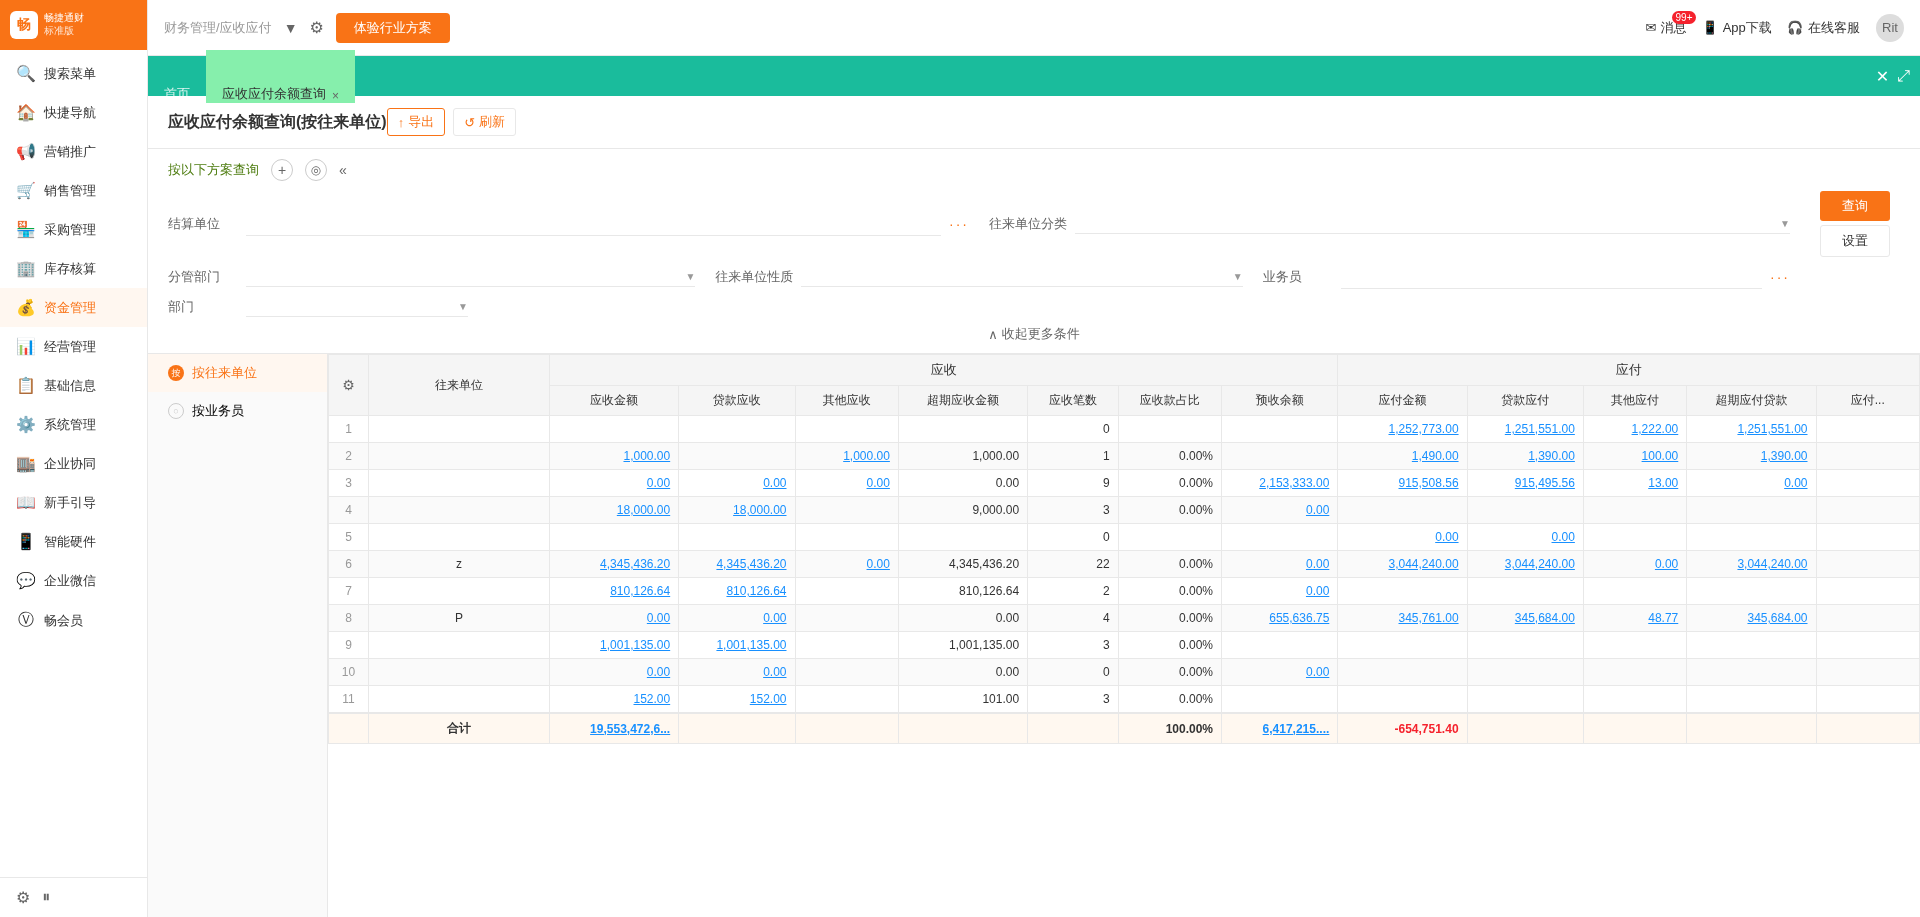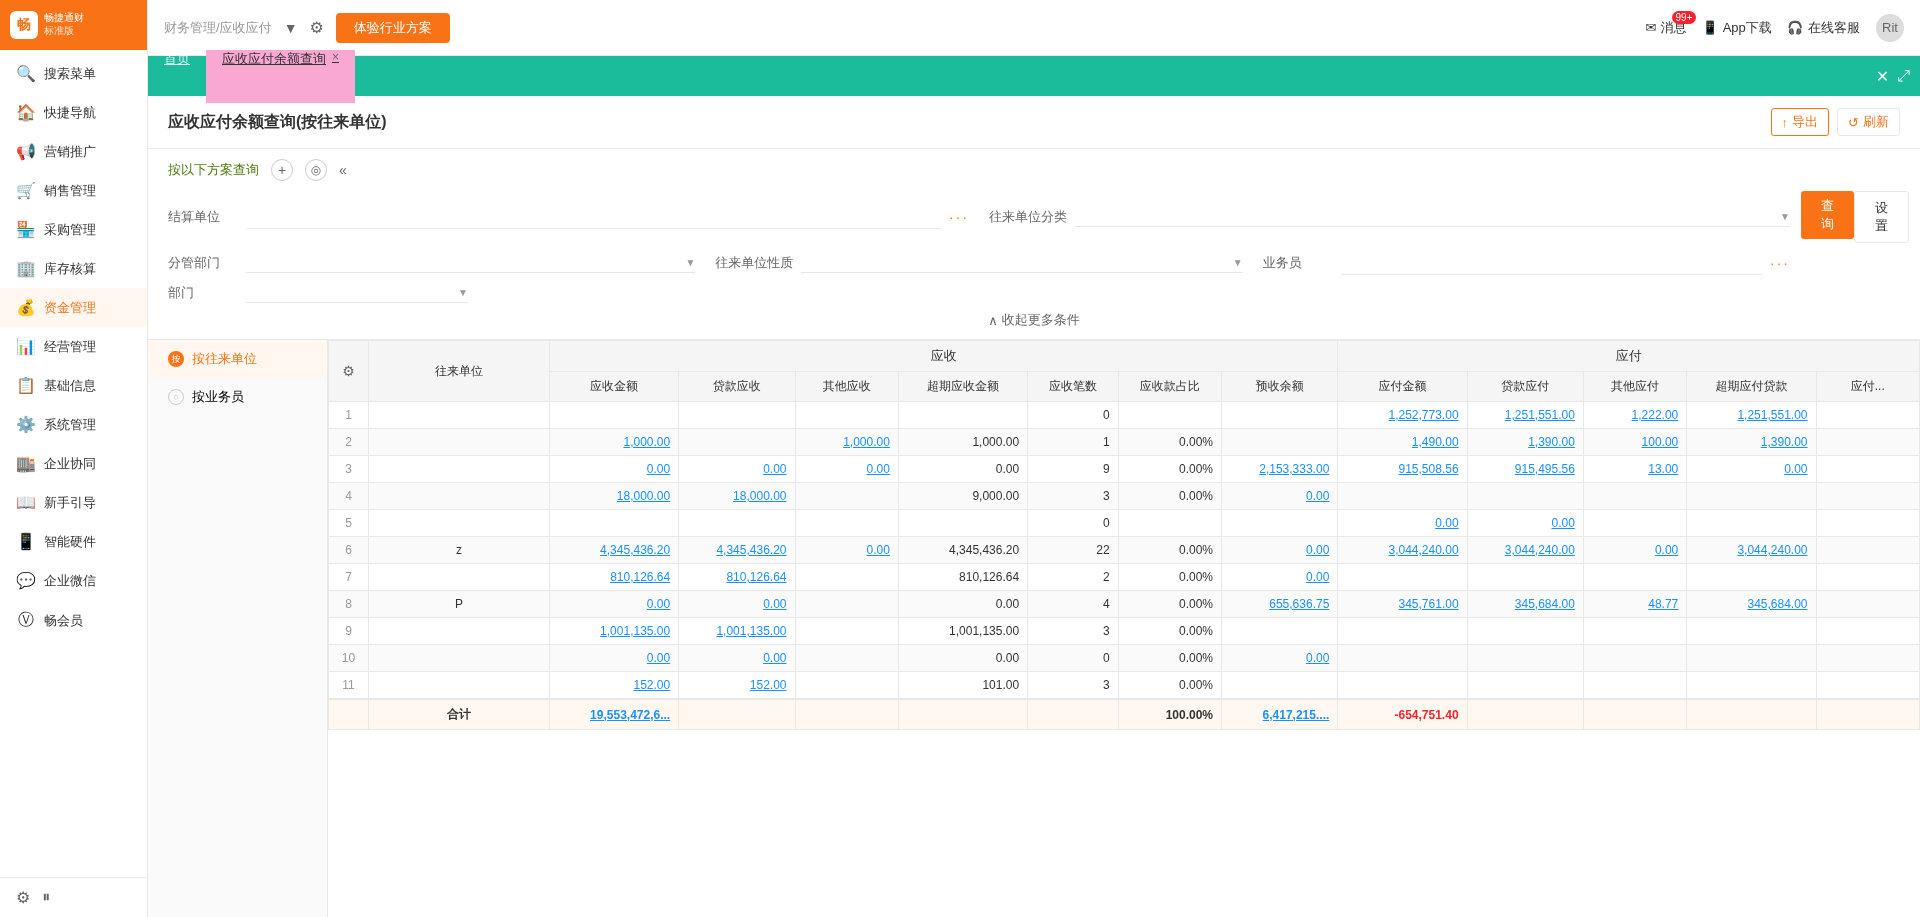--- a/index.html
+++ b/index.html
@@ -30,29 +30,29 @@
     .topbar-solution-btn { background: #f97316; color: #fff; border: none; border-radius: 4px; padding: 6px 18px; cursor: pointer; font-size: 13px; }
     .topbar-right { margin-left: auto; display: flex; align-items: center; gap: 16px; }
     .topbar-msg { display: flex; align-items: center; gap: 4px; cursor: pointer; color: #333; position: relative; }
     .badge { background: #f5222d; color: #fff; font-size: 10px; border-radius: 10px; padding: 1px 4px; position: absolute; top: -8px; right: -10px; }
     .topbar-app { display: flex; align-items: center; gap: 4px; cursor: pointer; color: #333; }
     .topbar-service { display: flex; align-items: center; gap: 4px; cursor: pointer; color: #333; }
     .topbar-user { width: 28px; height: 28px; background: #ccc; border-radius: 50%; cursor: pointer; }
 
     
     .tabbar { height: 40px; background: #1abc9c; display: flex; align-items: center; padding: 0 0; position: relative; }
-    .tab { height: 53px; display: flex; align-items: flex-start; padding: 0 16px; cursor: pointer; color: rgba(255,255,255,0.85); font-size: 13px; gap: 6px; text-decoration: underline; }
-    .tab.active { background: #f9a8d4; color: #333; }
+    .tab { height: 53px; display: flex; align-items: flex-end; padding: 0 16px; cursor: pointer; color: rgba(255,255,255,0.85); font-size: 13px; gap: 6px; }
+    .tab.active { background: #86efac; color: #333; }
     .tab-close { color: #666; font-size: 12px; cursor: pointer; }
     .tabbar-right { margin-left: auto; display: flex; align-items: center; gap: 8px; padding: 0 10px; }
     .tabbar-btn { color: #fff; cursor: pointer; font-size: 16px; }
 
     
     .content { flex: 1; overflow: hidden; display: flex; flex-direction: column; background: #f5f5f5; }
-    .page-header { background: #fff; padding: 12px 20px 0 20px; display: flex; align-items: center; justify-content: space-between; border-bottom: 1px solid #e8e8e8; }
+    .page-header { background: #fff; padding: 12px 20px 0 20px; display: flex; align-items: center; border-bottom: 1px solid #e8e8e8; }
     .page-title { font-size: 16px; font-weight: bold; color: #333; padding-bottom: 12px; }
     .page-actions { display: flex; gap: 8px; padding-bottom: 12px; }
     .btn-export { background: #fff; color: #f97316; border: 1px solid #f97316; border-radius: 3px; padding: 4px 10px; cursor: pointer; font-size: 12px; display: flex; align-items: center; gap: 4px; }
     .btn-refresh { background: #fff; color: #f97316; border: 1px solid #e8e8e8; border-radius: 3px; padding: 4px 10px; cursor: pointer; font-size: 12px; display: flex; align-items: center; gap: 4px; }
 
     
     .filter-area { background: #fff; padding: 10px 20px; border-bottom: 1px solid #e8e8e8; }
     .filter-top { display: flex; align-items: center; gap: 12px; margin-bottom: 10px; }
     .filter-label { color: #4d7c0f; font-size: 13px; }
     .filter-add-btn { width: 22px; height: 22px; border-radius: 50%; border: 1px solid #ccc; display: flex; align-items: center; justify-content: center; cursor: pointer; color: #666; font-size: 14px; }
@@ -90,21 +90,21 @@
     .td-num { text-align: right; }
     tr:nth-child(even) td { background: #fafafa; }
     tr:nth-child(odd) td { background: #fff; }
     .td-index { color: #999; text-align: center; }
     .footer-row td { background: #fff8f0 !important; font-weight: bold; border-top: 2px solid #e8e8e8; }
     .td-negative { color: #f5222d; }
 
     
     .query-btn { background: #f97316; color: #fff; border: none; border-radius: 3px; padding: 6px 20px; cursor: pointer; font-size: 13px; width: 100%; margin-bottom: 4px; }
     .setting-btn { background: #fff; color: #333; border: 1px solid #e8e8e8; border-radius: 3px; padding: 6px 20px; cursor: pointer; font-size: 13px; width: 100%; }
-    .query-btn-area { width: 90px; display: flex; justify-content: center; padding: 0 10px; }
+    .query-btn-area { width: 90px; display: flex; flex-direction: column; justify-content: center; padding: 0 10px; }
 
     .table-settings-icon { color: #666; cursor: pointer; font-size: 14px; }
 
     
     ::-webkit-scrollbar { width: 6px; height: 6px; }
     ::-webkit-scrollbar-thumb { background: #ccc; border-radius: 3px; }
   </style>
 </head>
 <body>
 

